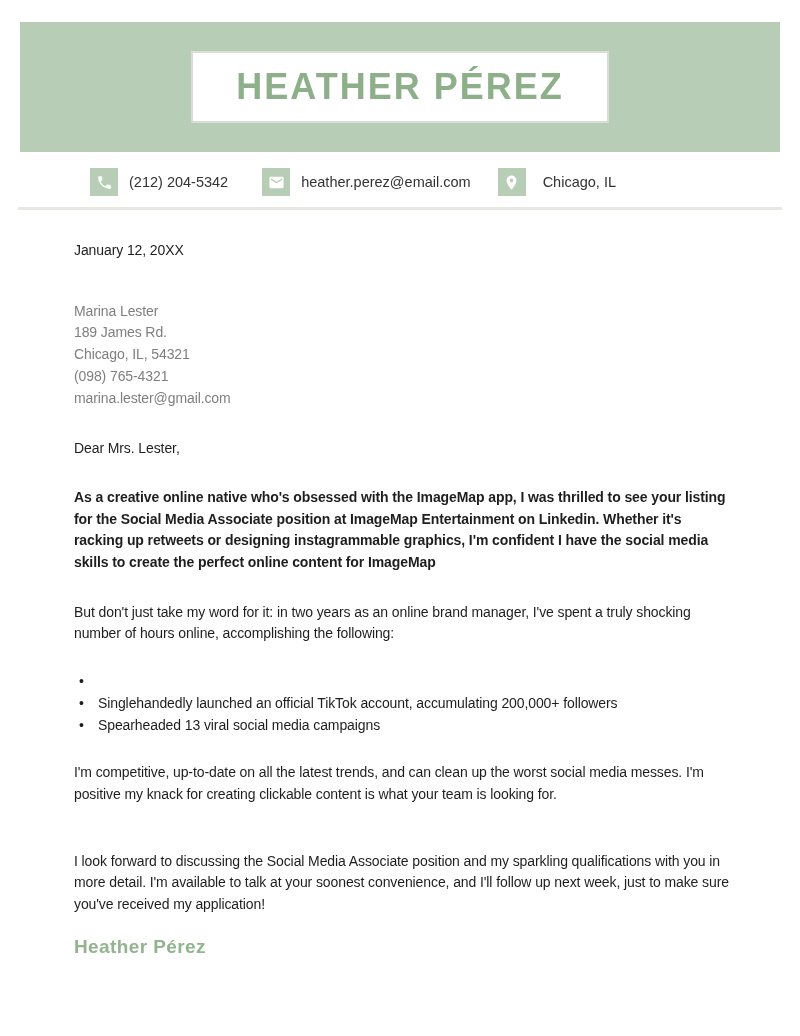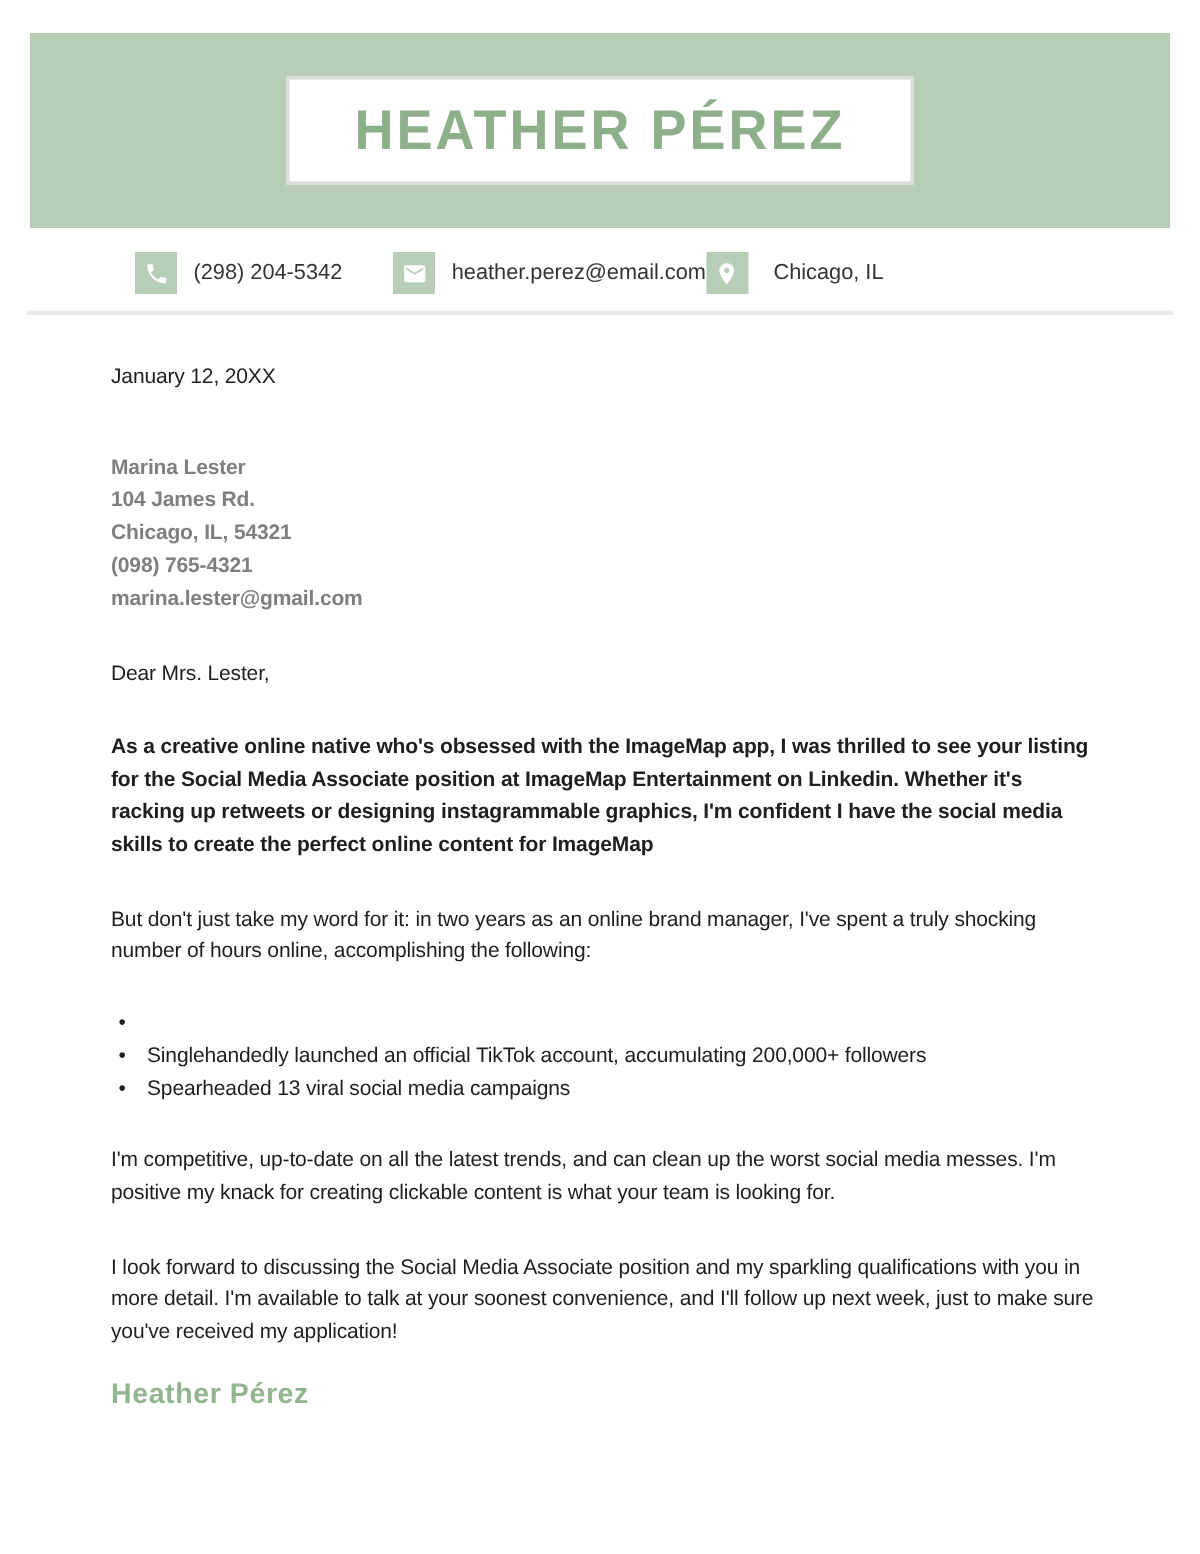--- a/index.html
+++ b/index.html
@@ -36,21 +36,21 @@
   }
 
   
   .contact-row {
     margin: 16px 0 0 90px;
     display: flex; align-items: center;
     height: 28px;
   }
   .contact-item { display: flex; align-items: center; }
   .contact-item.phone { margin-right: 34px; }
-  .contact-item.email { margin-right: 0; justify-content: flex-end; }
+  .contact-item.email { margin-right: 27px; justify-content: flex-end; }
   .icon-box {
     width: 28px; height: 28px;
     background: #b8cdb5;
     display: inline-flex; align-items: center; justify-content: center;
     flex: 0 0 auto;
   }
   .icon-box svg { width: 17px; height: 17px; fill: #ffffff; }
   .contact-text {
     margin-left: 11px;
     font-size: 14.5px;
@@ -66,29 +66,29 @@
 
   
   .letter {
     padding: 0 60px 0 74px;
     font-size: 14px;
     line-height: 21.7px;
     letter-spacing: -0.1px;
     color: #1e1e1e;
   }
   .letter .date { margin-top: 30px; }
-  .recipient-block { margin-top: 39px; color: #7f7f7f; font-weight: bold; }
+  .recipient-block { margin-top: 39px; color: #7f7f7f; }
   .greeting { margin-top: 29px; }
   .para-1 { margin-top: 27px; font-weight: bold; }
   .para-2 { margin-top: 28px; }
   .bullet-list { margin-top: 26px; }
   .bullet-row { display: flex; }
   .bullet-dot { width: 24px; flex: 0 0 auto; padding-left: 5px; }
   .para-3 { margin-top: 26px; }
-  .para-4 { margin-top: 28px; }
+  .para-4 { margin-top: 45px; }
   .signoff { margin-top: 25px; }
   .signature {
     margin-top: 20px;
     font-size: 19px;
     font-weight: 700;
     letter-spacing: 0.4px;
     color: #92b48e;
   }
   .letter p { max-width: 660px; }
 </style>
@@ -104,21 +104,21 @@
   </div>
 
   <div class="contact-row">
 
     <div class="contact-item phone">
       <span class="icon-box">
         <svg viewBox="0 0 24 24">
             <path d="M6.62 10.79c1.44 2.83 3.76 5.14 6.59 6.59l2.2-2.2c.27-.27.67-.36 1.02-.24 1.12.37 2.33.57 3.57.57.55 0 1 .45 1 1V20c0 .55-.45 1-1 1-9.39 0-17-7.61-17-17 0-.55.45-1 1-1h3.5c.55 0 1 .45 1 1 0 1.25.2 2.45.57 3.57.11.35.03.74-.25 1.02l-2.2 2.2z"></path>
           </svg>
       </span>
-      <span class="contact-text">(298) 204-5342</span>
+      <span class="contact-text">(212) 204-5342</span>
     </div>
 
     <div class="contact-item email">
       <span class="icon-box">
         <svg viewBox="0 0 24 24">
             <path d="M20 4H4c-1.1 0-1.99.9-1.99 2L2 18c0 1.1.9 2 2 2h16c1.1 0 2-.9 2-2V6c0-1.1-.9-2-2-2zm0 4l-8 5-8-5V6l8 5 8-5v2z"></path>
           </svg>
       </span>
       <span class="contact-text">heather.perez@email.com</span>
     </div>
@@ -135,21 +135,21 @@
   </div>
 
   <div class="divider"></div>
 
   <div class="letter">
 
     <p class="date">January 12, 20XX</p>
 
     <div class="recipient-block">
       <div>Marina Lester</div>
-      <div>104 James Rd.</div>
+      <div>189 James Rd.</div>
       <div>Chicago, IL, 54321</div>
       <div>(098) 765-4321</div>
       <div>marina.lester@gmail.com</div>
     </div>
 
     <p class="greeting">Dear Mrs. Lester,</p>
 
     <p class="para-1">As a creative online native who's obsessed with the ImageMap app, I was thrilled to see your listing for the Social Media Associate position at ImageMap Entertainment on Linkedin. Whether it's racking up retweets or designing instagrammable graphics, I'm confident I have the social media skills to create the perfect online content for ImageMap</p>
 
     <p class="para-2">But don't just take my word for it: in two years as an online brand manager, I've spent a truly shocking number of hours online, accomplishing the following:</p>

